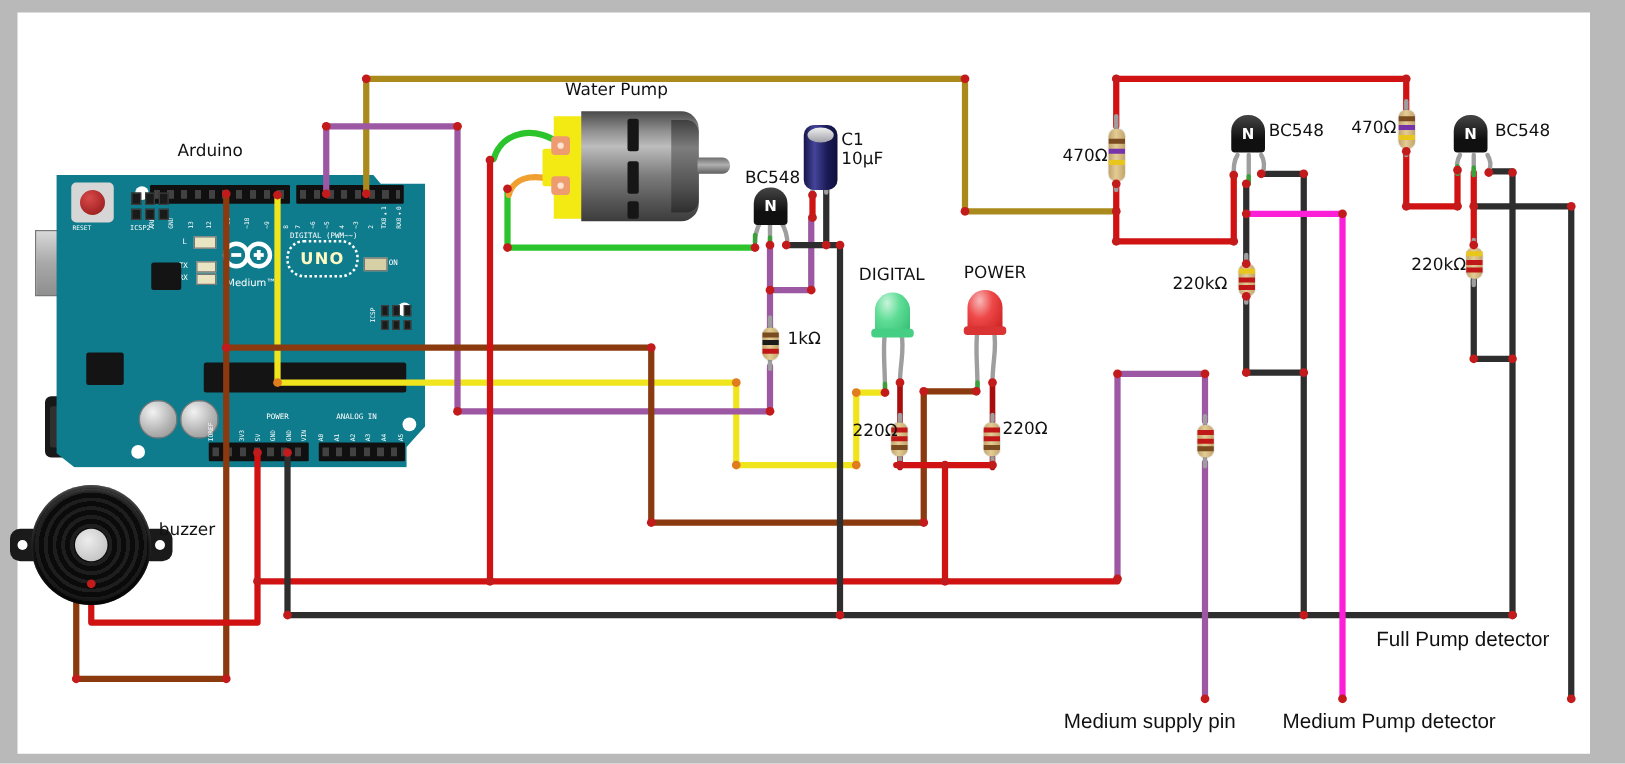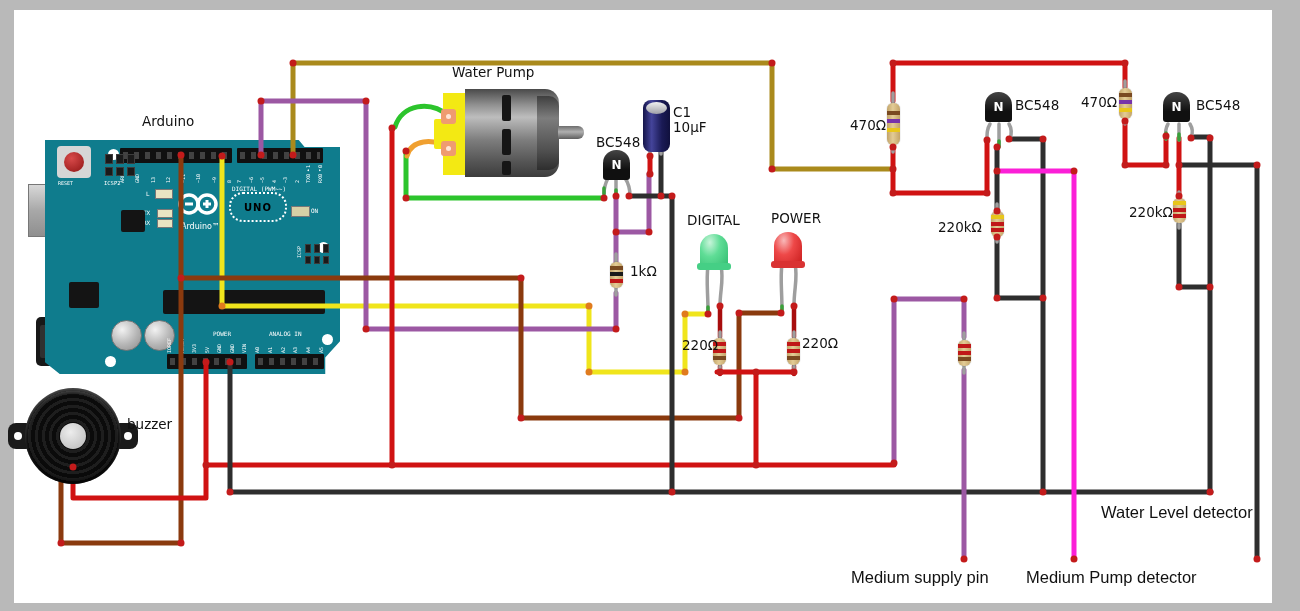--- a/index.html
+++ b/index.html
@@ -20,22 +20,22 @@
   .vlabels{position:absolute;display:flex;justify-content:space-between;z-index:3;}
   .vlabels span{writing-mode:vertical-rl;transform:rotate(180deg);font-size:5px;line-height:1;
          color:#fff;font-family:"DejaVu Sans Mono",monospace;}
   .silks{position:absolute;color:#fff;font-size:6px;z-index:3;font-family:"DejaVu Sans Mono",monospace;white-space:nowrap;}
   .ledrect{position:absolute;background:#e9e4c2;border:1px solid #777;z-index:3;}
   .chip{position:absolute;background:#141414;border-radius:2px;z-index:3;}
   .icspgrid{position:absolute;display:grid;grid-template-columns:repeat(3,1fr);grid-template-rows:repeat(2,1fr);gap:3px;z-index:3;}
   .icspgrid i{background:#1a1a1a;border:1px solid #3c3c3c;}
   .silvercap{position:absolute;width:29px;height:29px;border-radius:50%;z-index:3;
          background:radial-gradient(circle at 35% 30%,#f2f2f2,#b5b5b5 55%,#8b8b8b);border:1px solid #777;}
-  .unobadge{position:absolute;border:2px dotted #fff;border-radius:14px;color:#000000;font-weight:bold;
-         font-size:10px;display:flex;align-items:center;justify-content:center;letter-spacing:1px;z-index:3;}
+  .unobadge{position:absolute;border:2px dotted #fff;border-radius:14px;color:#fef9c3;font-weight:bold;
+         font-size:13px;display:flex;align-items:center;justify-content:center;letter-spacing:1px;z-index:3;}
   
   .res{position:absolute;width:13px;background:linear-gradient(90deg,#c3a468,#e3cc96 45%,#c3a468);border-radius:6px;z-index:7;box-shadow:0 0 1px #00000088;}
   .band{position:absolute;left:0;right:0;height:4px;}
   .bjt{position:absolute;width:27px;height:30px;border-radius:13px 13px 3px 3px;z-index:7;
        background:linear-gradient(180deg,#454545,#101010 65%);display:flex;align-items:center;justify-content:center;
        color:#fff;font-weight:bold;font-size:12px;font-family:"DejaVu Sans",sans-serif;}
   .led{position:absolute;width:28px;height:34px;border-radius:14px 14px 5px 5px;z-index:7;}
   .ledflare{position:absolute;height:7px;border-radius:3px;z-index:7;}
   .dot{position:absolute;width:7px;height:7px;border-radius:50%;background:#c31b1b;z-index:8;transform:translate(-50%,-50%);}
   .dot.o{background:#e07b1e;}
@@ -100,21 +100,21 @@
     <div class="chip" style="left:76px;top:70px;width:24px;height:22px;"></div>
 
     <svg class="abs" style="left:130px;top:48px;z-index:3;" width="48" height="32">
       <circle cx="14" cy="16" r="9" fill="none" stroke="#fff" stroke-width="3.5"></circle>
       <circle cx="32" cy="16" r="9" fill="none" stroke="#fff" stroke-width="3.5"></circle>
       <rect x="10" y="14.5" width="8" height="3" fill="#fff"></rect>
       <rect x="28" y="14.5" width="8" height="3" fill="#fff"></rect>
         <rect x="30.5" y="12" width="3" height="8" fill="#fff"></rect>
     </svg>
     <div class="unobadge" style="left:184px;top:52px;width:54px;height:26px;">UNO</div>
-    <div class="silks" style="left:136px;top:82px;font-size:8px;font-family:'DejaVu Sans',sans-serif;">Arduino™</div>
+    <div class="silks" style="left:136px;top:82px;font-size:8px;font-family:'DejaVu Sans',sans-serif;">Medium™</div>
 
     <div class="ledrect" style="left:246px;top:66px;width:17px;height:9px;background:#d6d0a6;"></div>
     <div class="silks" style="left:266px;top:67px;">ON</div>
 
     <div class="silks" style="left:251px;top:106px;writing-mode:vertical-rl;transform:rotate(180deg);font-size:5px;">ICSP</div>
     <div class="icspgrid" style="left:260px;top:104px;width:24px;height:20px;">
         <i></i>
         <i></i>
         <i></i>
         <i></i>
@@ -434,16 +434,16 @@
   <div class="lbl" style="left:630px;top:263px;">1kΩ</div>
   <div class="lbl" style="left:682px;top:337px;">220Ω</div>
   <div class="lbl" style="left:802px;top:335px;">220Ω</div>
   <div class="lbl" style="left:850px;top:117px;">470Ω</div>
   <div class="lbl" style="left:1015px;top:97px;">BC548</div>
   <div class="lbl" style="left:1081px;top:94px;">470Ω</div>
   <div class="lbl" style="left:1196px;top:97px;">BC548</div>
   <div class="lbl" style="left:938px;top:219px;">220kΩ</div>
   <div class="lbl" style="left:1129px;top:204px;">220kΩ</div>
   <div class="lbl" style="left:127px;top:416px;">buzzer</div>
-  <div class="anno" style="left:1101px;top:503px;">Water Level detector</div>
+  <div class="anno" style="left:1101px;top:503px;">Full Pump detector</div>
   <div class="anno" style="left:851px;top:568px;">Medium supply pin</div>
   <div class="anno" style="left:1026px;top:568px;">Medium Pump detector</div>
 </div>
 
 </body></html>

